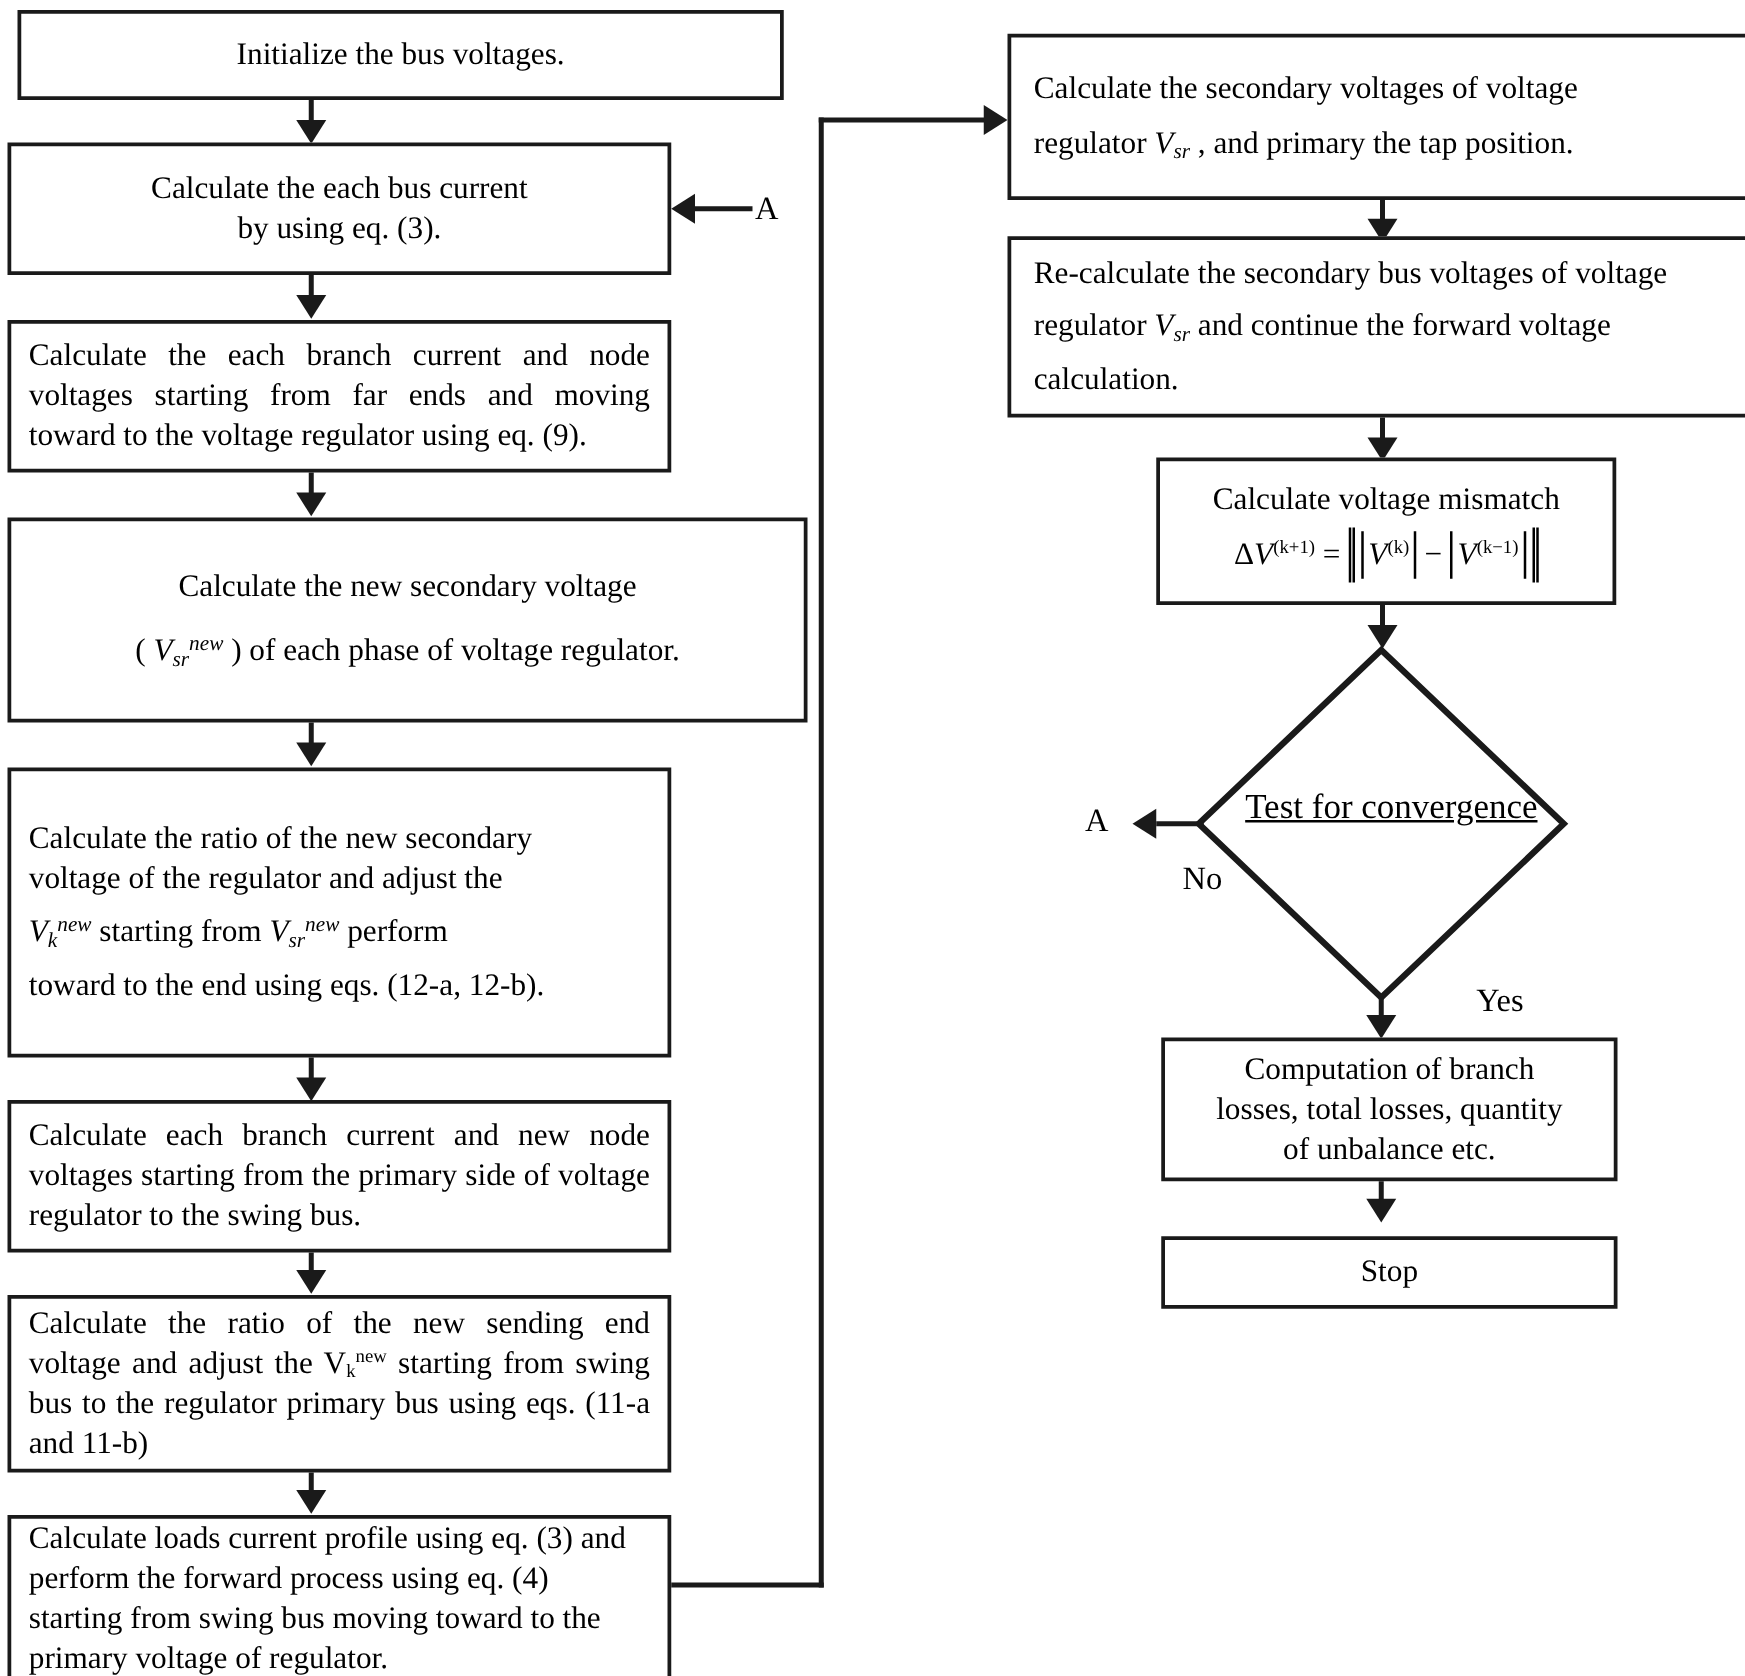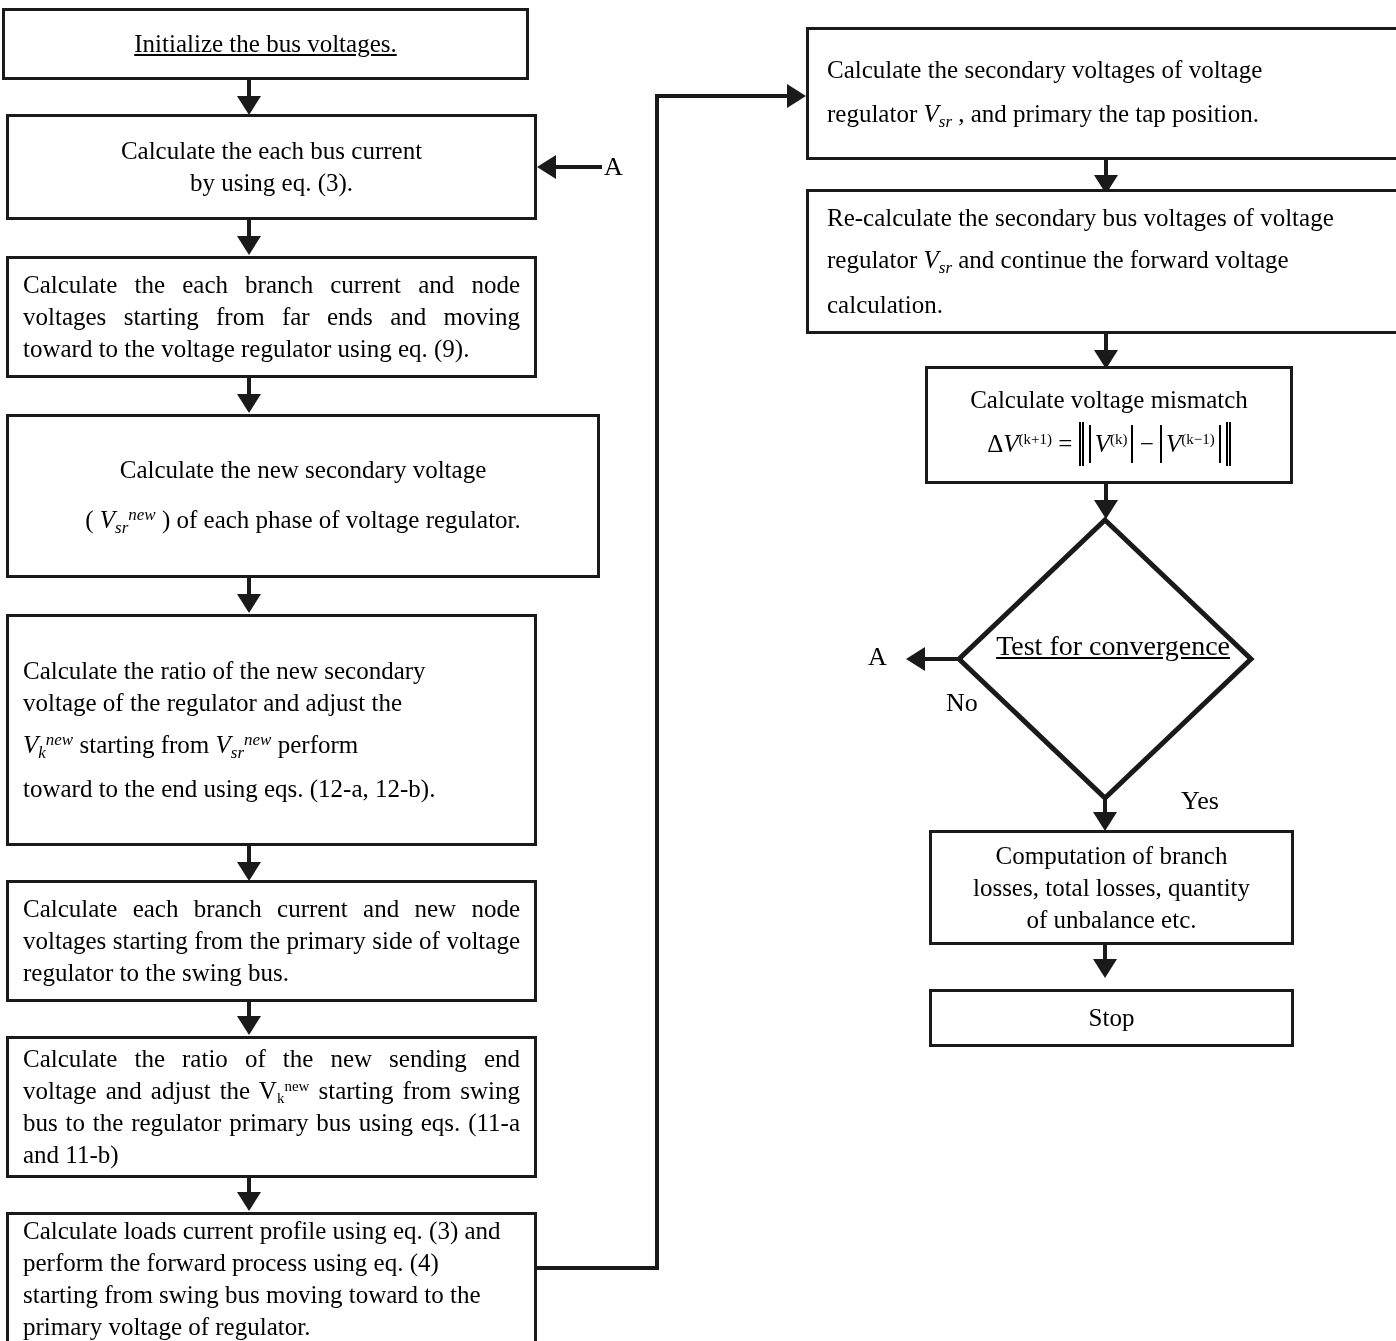--- a/index.html
+++ b/index.html
@@ -106,42 +106,42 @@
     border-right: 5px double #000;
     padding: 0 5px;
     line-height: 1.75;
   }
 </style>
 </head>
 <body>
 
 <div id="canvas">
 
-  <div class="node" style="left:2px; top:8px; width:527px; height:72px;text-decoration:underline;">
+  <div class="node" style="left:14px; top:8px; width:613px; height:72px;">
     <div class="txt center">Initialize the bus voltages.</div>
   </div>
   <div class="vline" style="left:247px; top:80px; width:4px; height:24px;"></div>
   <div class="arrow-d" style="left:237px; top:96px;"></div>
 
   <div class="node" style="left:6px; top:114px; width:531px; height:106px;">
     <div class="txt center">
       <div>Calculate the each bus current</div>
       <div>by using eq. (3).</div>
     </div>
   </div>
   <div class="vline" style="left:247px; top:220px; width:4px; height:24px;"></div>
   <div class="arrow-d" style="left:237px; top:236px;"></div>
 
   <div class="node" style="left:6px; top:256px; width:531px; height:122px;">
     <div class="txt just">Calculate the each branch current and node voltages starting from far ends and moving toward to the voltage regulator using eq. (9).</div>
   </div>
   <div class="vline" style="left:247px; top:378px; width:4px; height:24px;"></div>
   <div class="arrow-d" style="left:237px; top:394px;"></div>
 
-  <div class="node" style="left:6px; top:414px; width:594px; height:164px;">
+  <div class="node" style="left:6px; top:414px; width:640px; height:164px;">
     <div class="txt center" style="padding:0 10px;">
       <div style="margin-bottom:18px;">Calculate the new secondary voltage</div>
       <div style="font-size:25px;">
         <span>( </span><span class="mvar">V</span><span class="msub">sr</span><span class="msup">new</span><span> ) of each phase of voltage regulator.</span>
       </div>
     </div>
   </div>
   <div class="vline" style="left:247px; top:578px; width:4px; height:24px;"></div>
   <div class="arrow-d" style="left:237px; top:594px;"></div>
 

